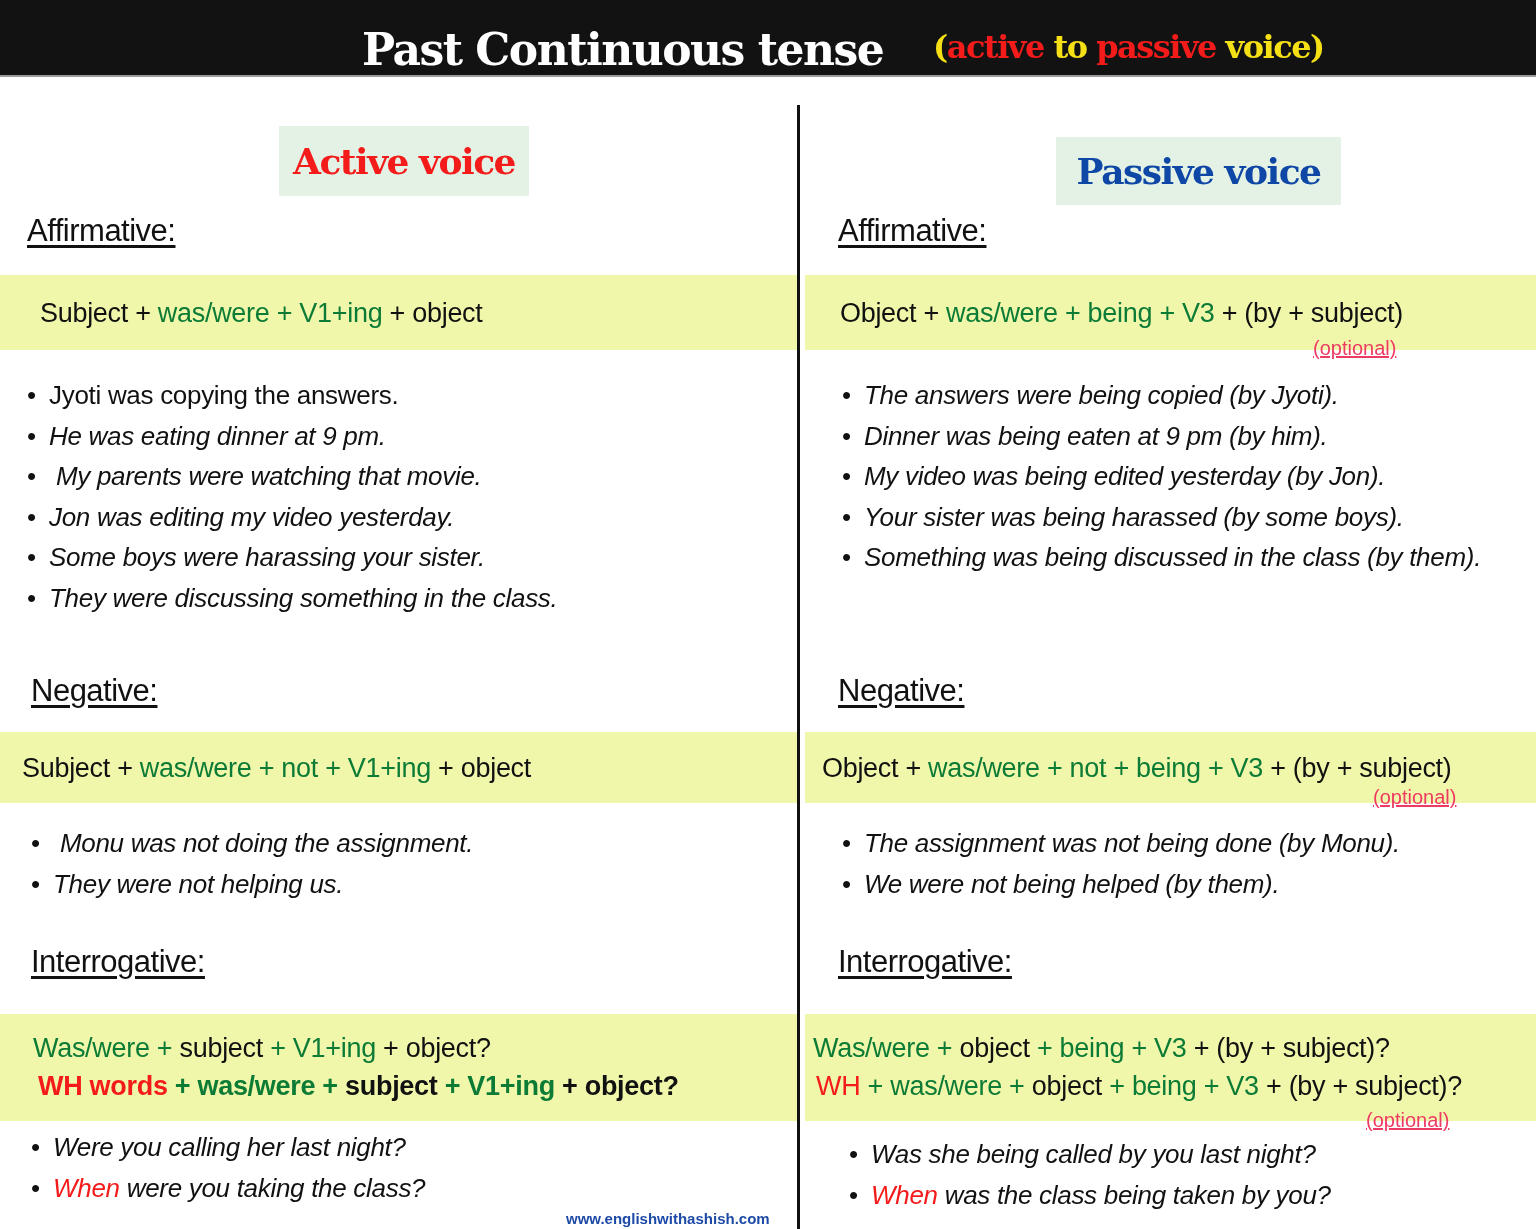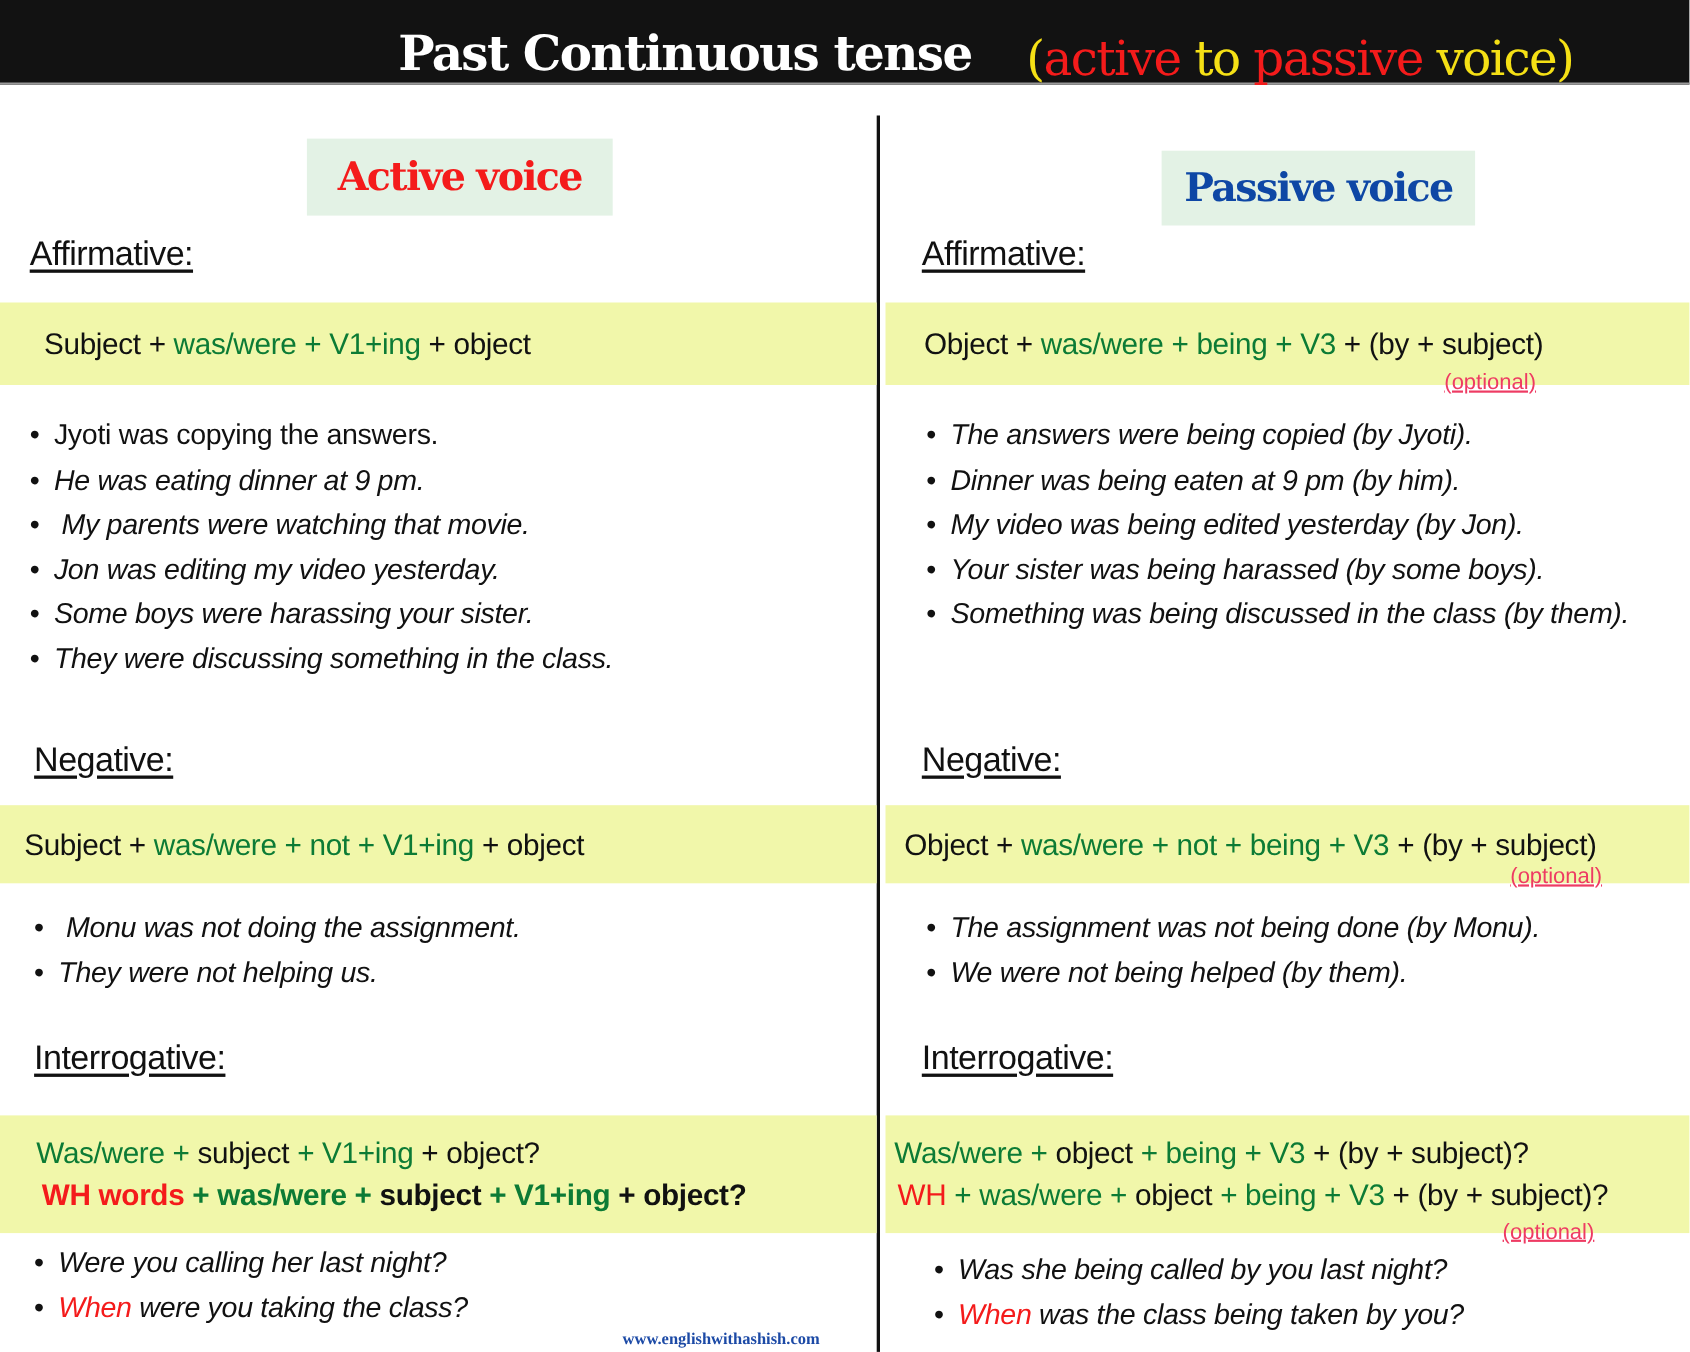--- a/index.html
+++ b/index.html
@@ -10,36 +10,36 @@
     position: absolute; left: 0; top: 0; width: 1536px; height: 77px;
     background: #121212; border-bottom: 2px solid #9a9a9a;
   }
   .title {
     position: absolute; left: 362px; top: 24px;
     font-family: "DejaVu Serif", serif; font-weight: bold; font-size: 44px;
     color: #ffffff; letter-spacing: -1.5px; white-space: nowrap;
   }
   .subtitle {
     position: absolute; left: 933px; top: 28px;
-    font-family: "DejaVu Serif", serif; font-weight: normal; font-size: 44px;
+    font-family: "DejaVu Serif", serif; font-weight: bold; font-size: 32px;
     letter-spacing: -1.5px; white-space: nowrap;
   }
   .yel { color: #f5e015; }
   .red { color: #f41b1b; }
 
   .divider {
     position: absolute; left: 797px; top: 105px; width: 3px; height: 1124px; background: #111;
   }
 
   .voice-box {
     position: absolute; background: #e3f2e5;
     font-family: "DejaVu Serif", serif; font-weight: bold; font-size: 36px;
     letter-spacing: -1.5px; text-align: center; white-space: nowrap;
   }
-  .voice-box.active { left: 279px; top: 126px; width: 278px; height: 70px; line-height: 70px; color: #f41b1b; }
+  .voice-box.active { left: 279px; top: 126px; width: 250px; height: 70px; line-height: 70px; color: #f41b1b; }
   .voice-box.passive { left: 1056px; top: 137px; width: 285px; height: 68px; line-height: 68px; color: #0e47a5; }
 
   .heading {
     position: absolute; font-family: "Liberation Sans", sans-serif; font-size: 31px;
     color: #111; text-decoration: underline; text-decoration-thickness: 3px;
     text-underline-offset: 4px; letter-spacing: -0.5px; white-space: nowrap;
   }
 
   .band {
     position: absolute; background: #f1f7aa;
@@ -60,21 +60,21 @@
   .examples { position: absolute; list-style: none; }
   .examples li {
     font-family: "Liberation Sans", sans-serif; font-style: italic; font-size: 26px;
     color: #111; height: 40.5px; line-height: 40.5px; white-space: nowrap; letter-spacing: -0.3px;
   }
   .examples li.upright { font-style: normal; }
   .examples li .bullet { font-style: normal; display: inline-block; width: 22px; }
   .examples li .when { color: #f41b1b; }
 
   .footer-url {
-    position: absolute; left: 566px; top: 1210px; font-family: Liberation Serif, serif;
+    position: absolute; left: 566px; top: 1210px; font-family: Liberation Sans, sans-serif;
     font-weight: bold; font-size: 15px; color: #1c4aa6; white-space: nowrap;
   }
 </style>
 </head>
 <body>
 
 <div class="header">
   <div class="title">Past Continuous tense</div>
   <div class="subtitle">
     <span class="yel">(</span><span class="red">active</span><span class="yel"> to </span><span class="red">passive</span><span class="yel"> voice</span><span class="yel">)</span>

